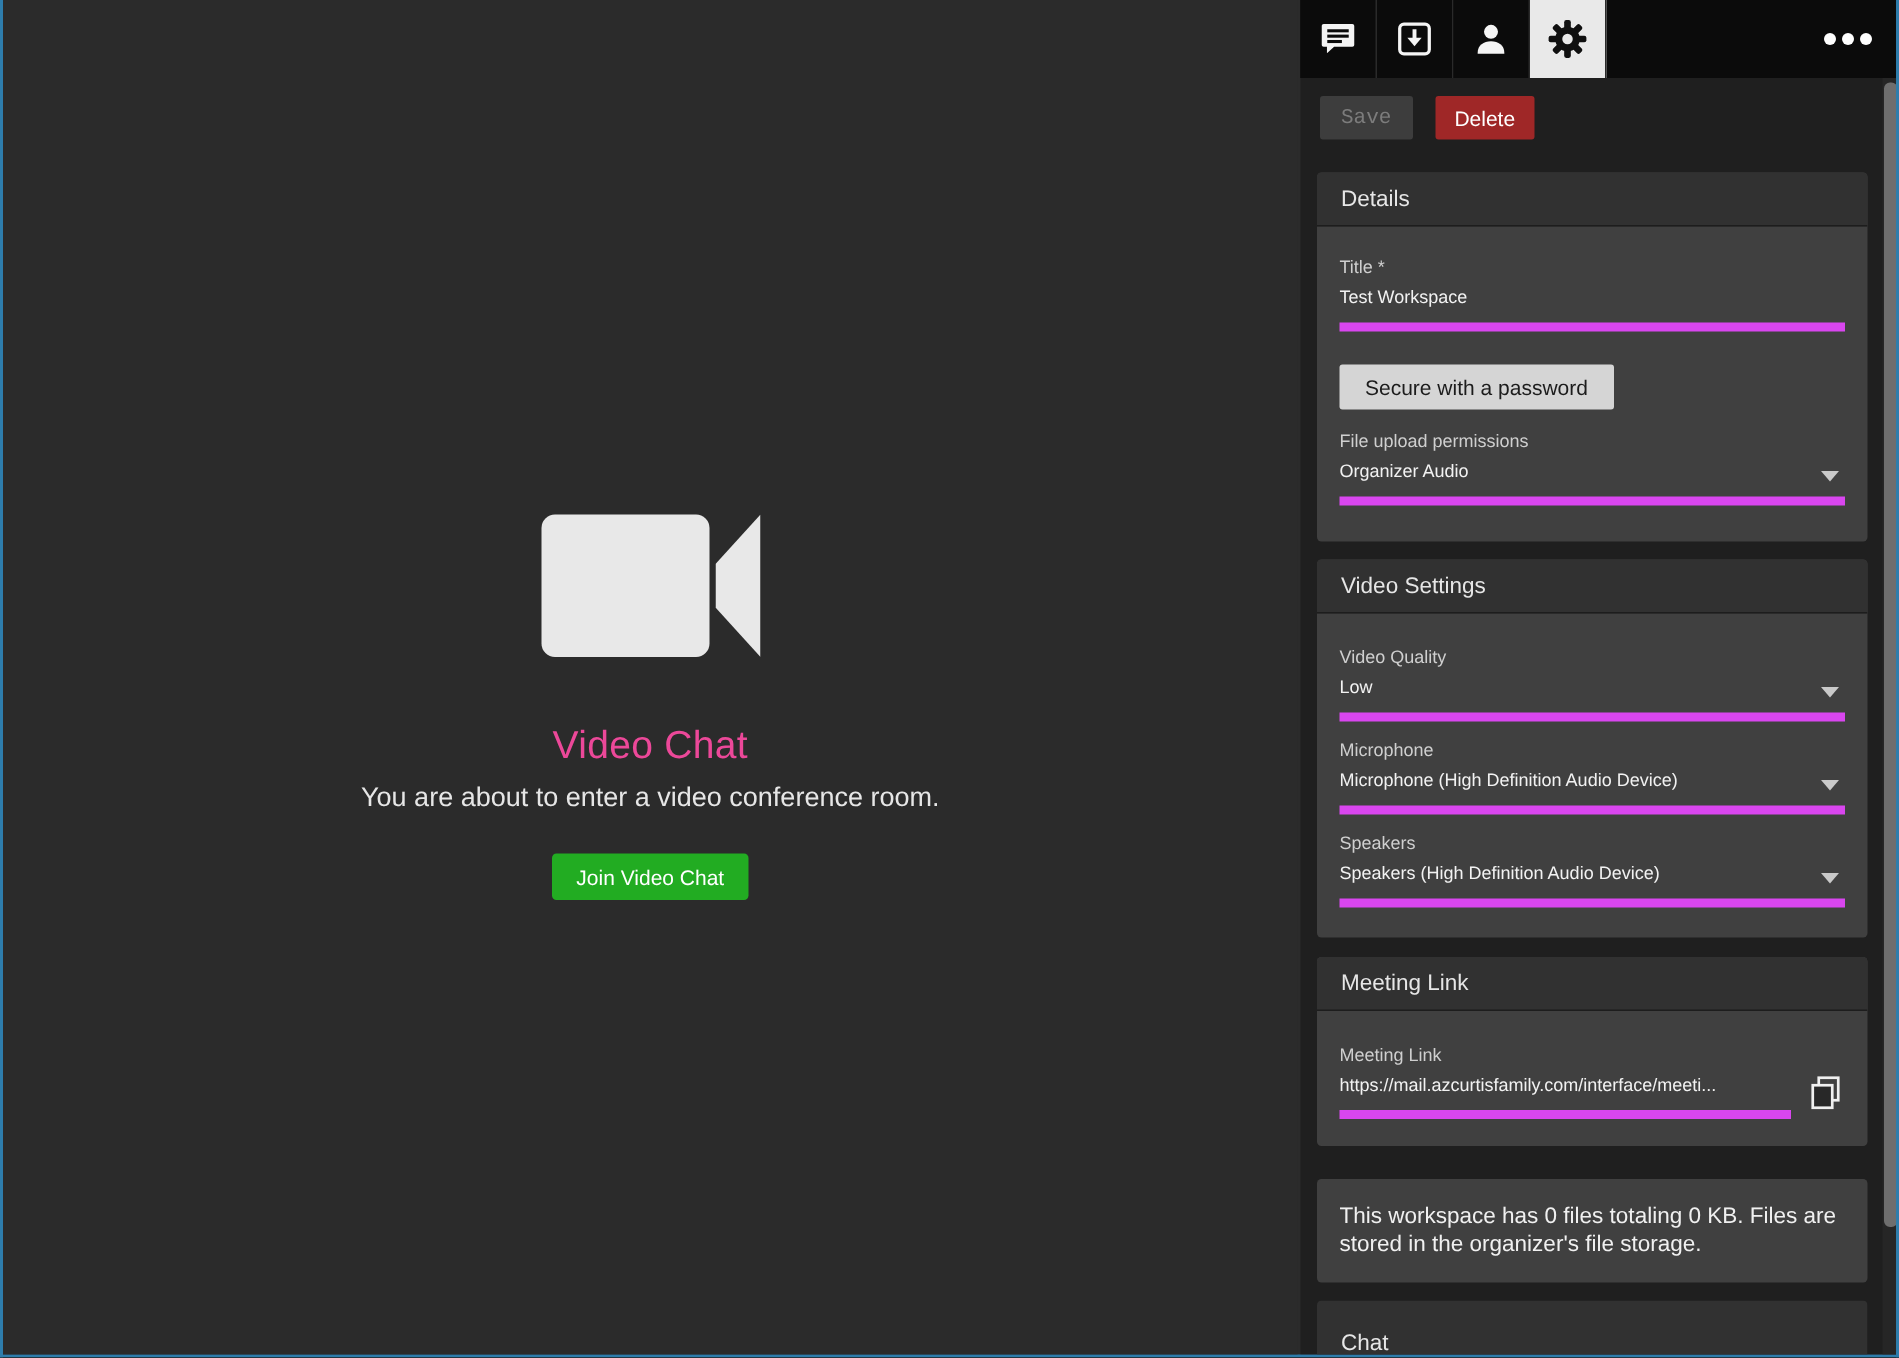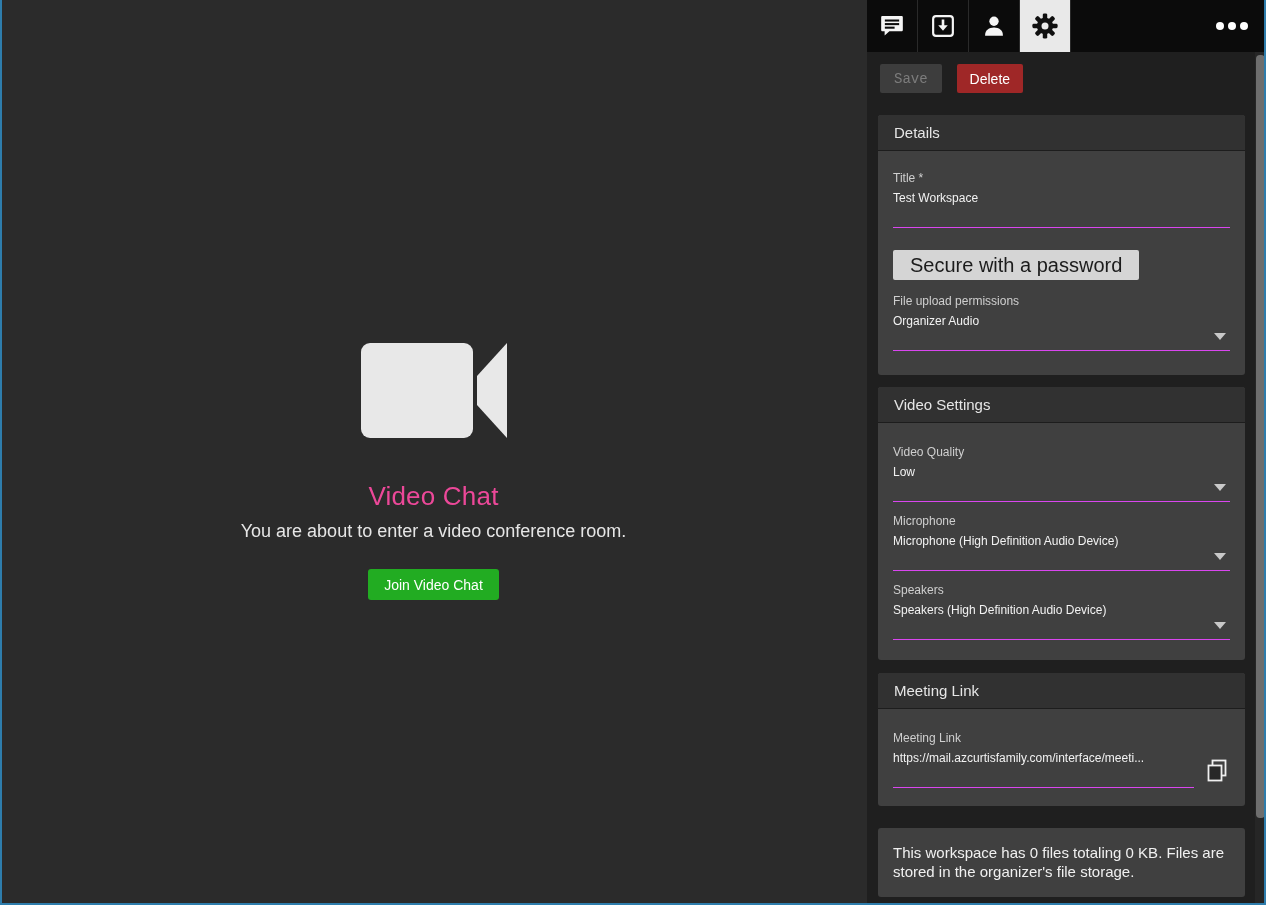--- a/index.html
+++ b/index.html
@@ -35,31 +35,31 @@
 
   .btn-row { display:flex; gap:15px; margin:12px 0 0 13px; }
   .btn { height:29px; border:none; border-radius:2px; font-size:14px; font-family:inherit; cursor:pointer; }
   .btn-save { background:#3d3d3d; color:#7c7c7c; padding:0 14px; cursor:default;font-family:Liberation Mono, monospace; }
   .btn-delete { background:#9f2727; color:#ffffff; padding:0 13px; }
 
   .card { margin:12px 10px 0 11px; width:367px; background:#404040; border-radius:3px; overflow:hidden; }
   .card-header { height:36px; background:#313131; border-bottom:1px solid #1d1d1d; display:flex; align-items:center; padding:0 16px; font-size:15px; color:#e6e6e6; }
   .card-body { padding:20px 15px 24px 15px; }
 
-  .field { position:relative; border-bottom:1px solid #d946ef; padding-bottom:19px; }
+  .field { position:relative; border-bottom:6px solid #d946ef; padding-bottom:7px; }
   .field + .field { margin-top:12px; }
   .field-label { font-size:12px; color:#cfcfcf; line-height:14px; }
   .field-value { font-size:12px; color:#f2f2f2; line-height:20px; margin-top:3px; white-space:nowrap; overflow:hidden; }
   .field.select { cursor:pointer; }
   .caret { position:absolute; right:4px; bottom:10px; width:0; height:0;
     border-left:6px solid transparent; border-right:6px solid transparent; border-top:7px solid #c9c9c9; }
   .field.select .field-value { padding-right:26px; }
 
   .secure-btn { margin-top:22px; height:30px; padding:0 17px; border:none; border-radius:2px;
-    background:#d5d5d5; color:#1c1c1c; font-size:20px; font-family:inherit; cursor:pointer; }
+    background:#d5d5d5; color:#1c1c1c; font-size:14px; font-family:inherit; cursor:pointer; }
 
   .toggle-row { margin-top:23px; display:flex; align-items:center; gap:13px; }
   .toggle { position:relative; width:34px; height:18px; border-radius:9px; background:#6f6f6f; cursor:pointer; flex:none; }
   .toggle-knob { position:absolute; left:-1px; top:-2px; width:16px; height:16px; border-radius:50%;
     background:#1f1f1f; border:3px solid #e2e2e2; }
   .toggle-label { font-size:15px; color:#f2f2f2; }
 
   .upload-field { margin-top:14px; }
 
   .link-row { display:flex; align-items:flex-end; gap:10px; }

